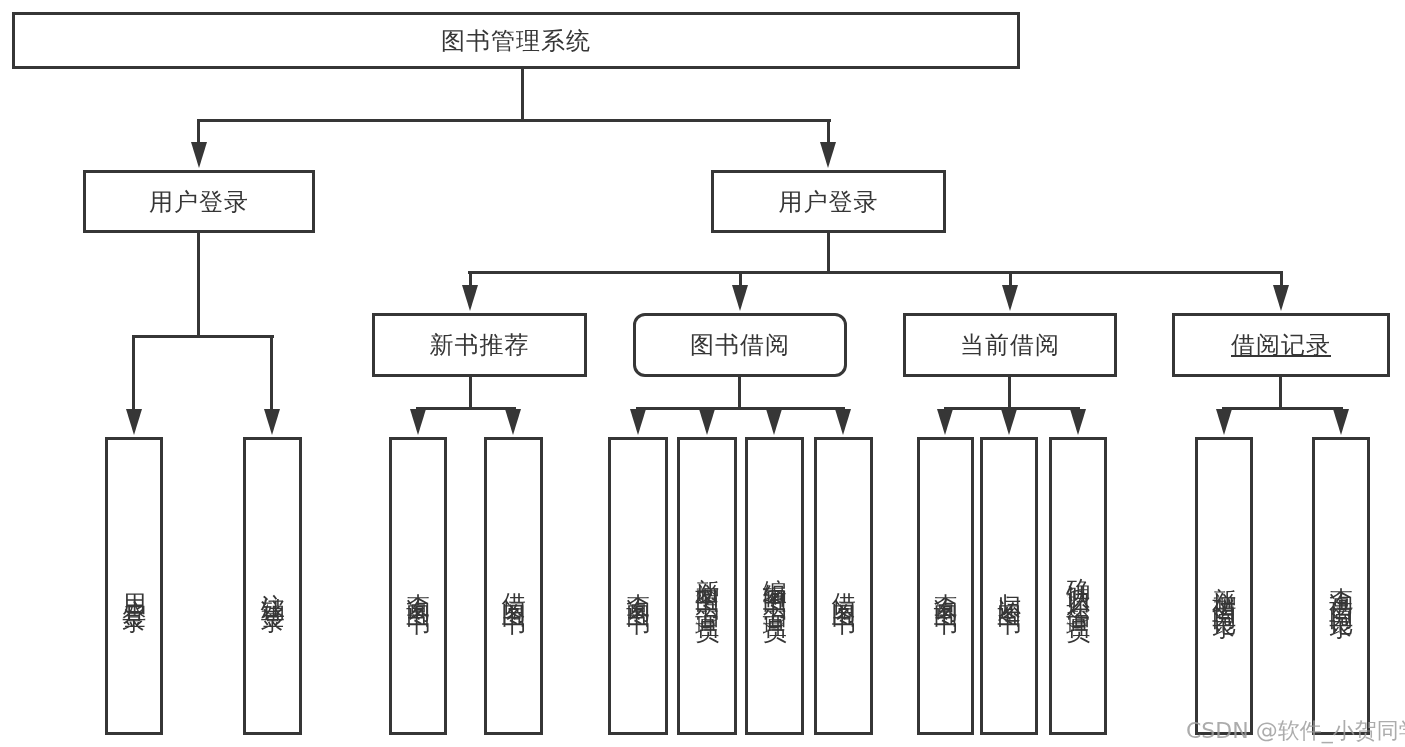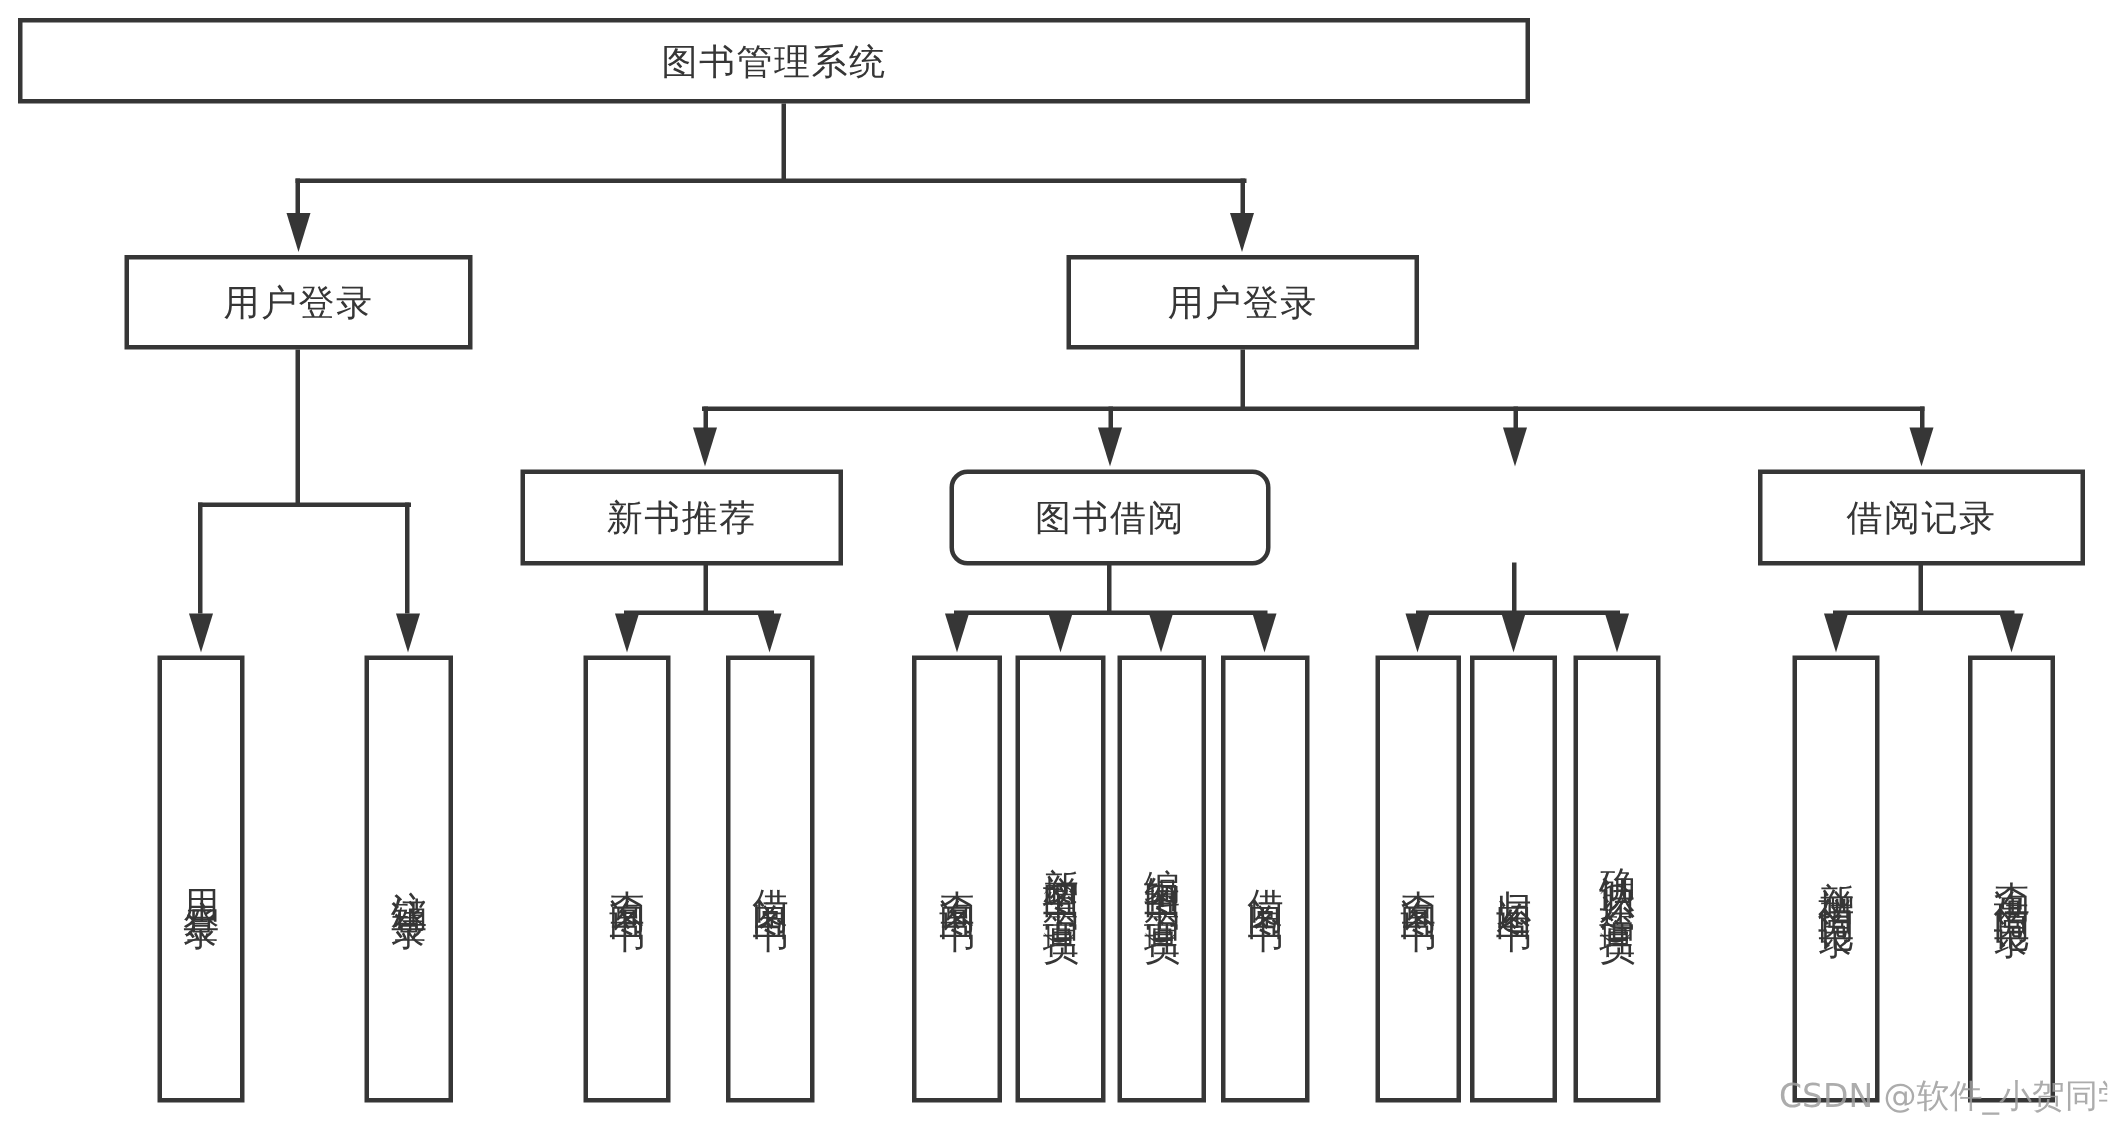--- a/index.html
+++ b/index.html
@@ -90,27 +90,30 @@
   <div class="hline" style="left:468px;top:271px;width:815px;"></div>
   <div class="vline" style="left:469px;top:271px;height:17px;"></div>
   <div class="vline" style="left:739px;top:271px;height:17px;"></div>
   <div class="vline" style="left:1009px;top:271px;height:17px;"></div>
   <div class="vline" style="left:1280px;top:271px;height:17px;"></div>
   <div class="arrow" style="left:462px;top:285px;"></div>
   <div class="arrow" style="left:732px;top:285px;"></div>
   <div class="arrow" style="left:1002px;top:285px;"></div>
   <div class="arrow" style="left:1273px;top:285px;"></div>
 
-  <div class="box hbox" style="left:347px;top:313px;width:215px;height:64px;">
+  <div class="box hbox" style="left:372px;top:313px;width:215px;height:64px;">
     <span class="lbl">新书推荐</span>
   </div>
   <div class="box hbox" style="left:633px;top:313px;width:214px;height:64px;border-radius:12px;">
     <span class="lbl">图书借阅</span>
   </div>
-  <div class="box hbox" style="left:1172px;top:313px;width:218px;height:64px;">
+  <div class="box hbox" style="left:903px;top:313px;width:214px;height:64px;">
+    <span class="lbl">当前借阅</span>
+  </div>
+  <div class="box hbox" style="left:1172px;top:313px;width:218px;height:64px;text-decoration:underline;">
     <span class="lbl">借阅记录</span>
   </div>
 
   <div class="vline" style="left:469px;top:375px;height:34px;"></div>
   <div class="hline" style="left:416px;top:407px;width:100px;"></div>
   <div class="arrow" style="left:410px;top:409px;"></div>
   <div class="arrow" style="left:505px;top:409px;"></div>
 
   <div class="vline" style="left:738px;top:375px;height:34px;"></div>
   <div class="hline" style="left:636px;top:407px;width:209px;"></div>

